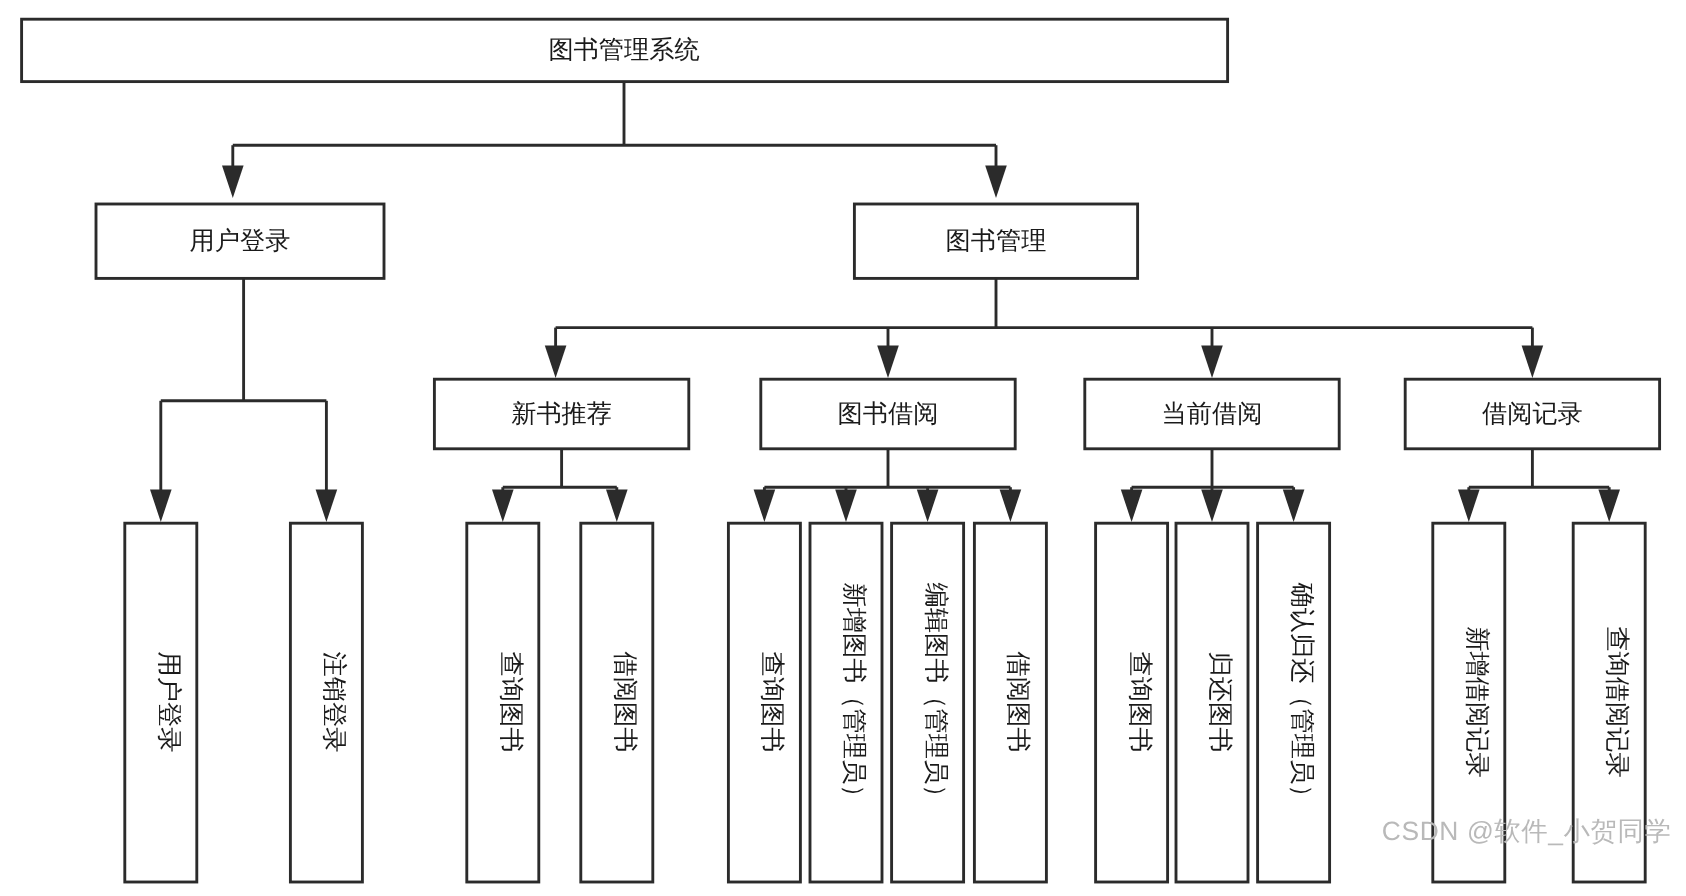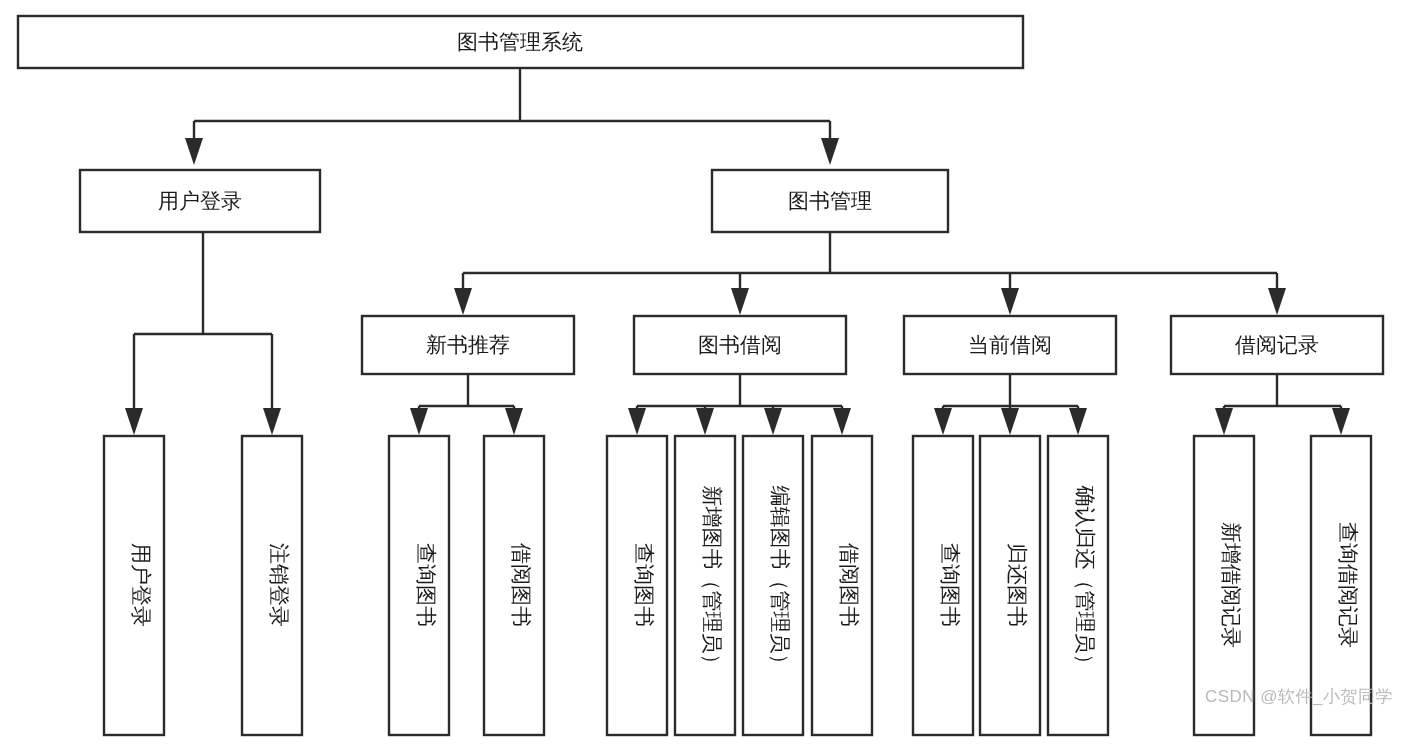--- a/index.html
+++ b/index.html
@@ -53,21 +53,21 @@
     fill: #1a1a1a;
     font-family: "Liberation Sans", "DejaVu Sans", sans-serif;
     font-size: 21px;
     text-anchor: middle;
   }
   .watermark {
     position: absolute;
     right: 12px;
     bottom: 6px;
     font-family: "Liberation Sans", "DejaVu Sans", sans-serif;
-    font-size: 17px;
+    font-size: 22px;
     color: #b9b9b9;
     white-space: nowrap;
     letter-spacing: 0.5px;
     user-select: none;
   }
 </style>
 </head>
 <body>
 
 <div id="diagram-root">

